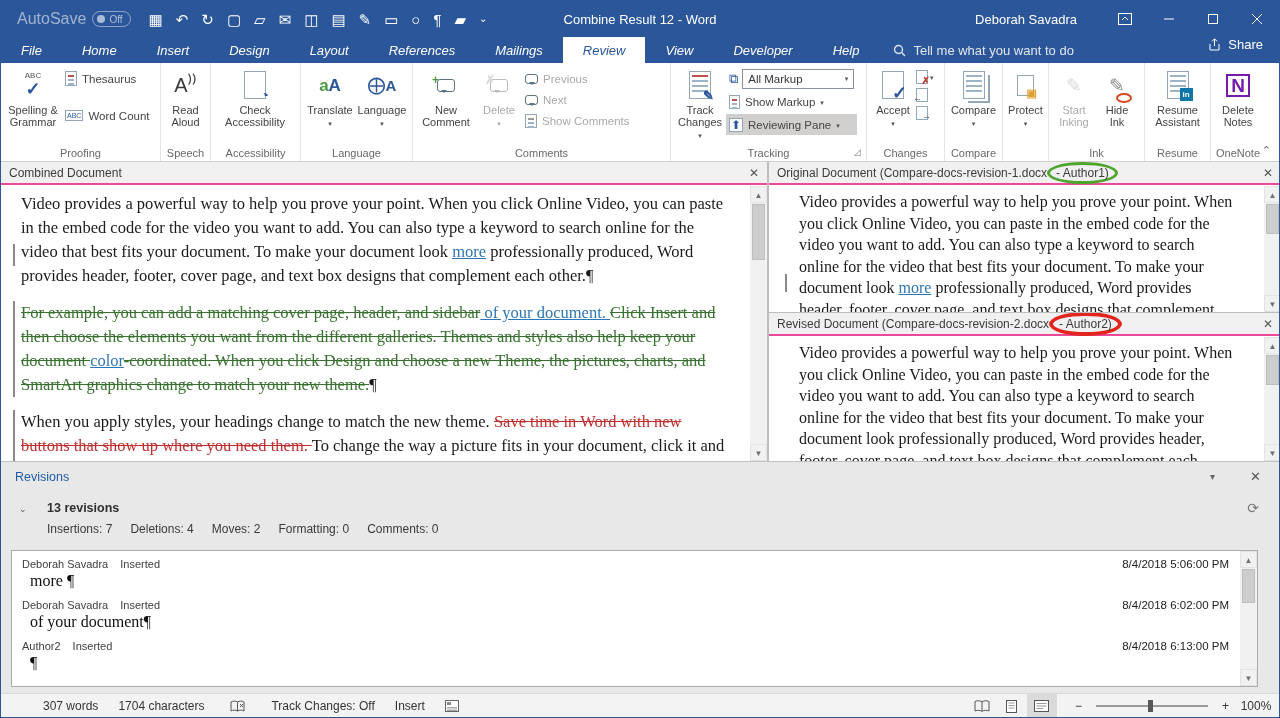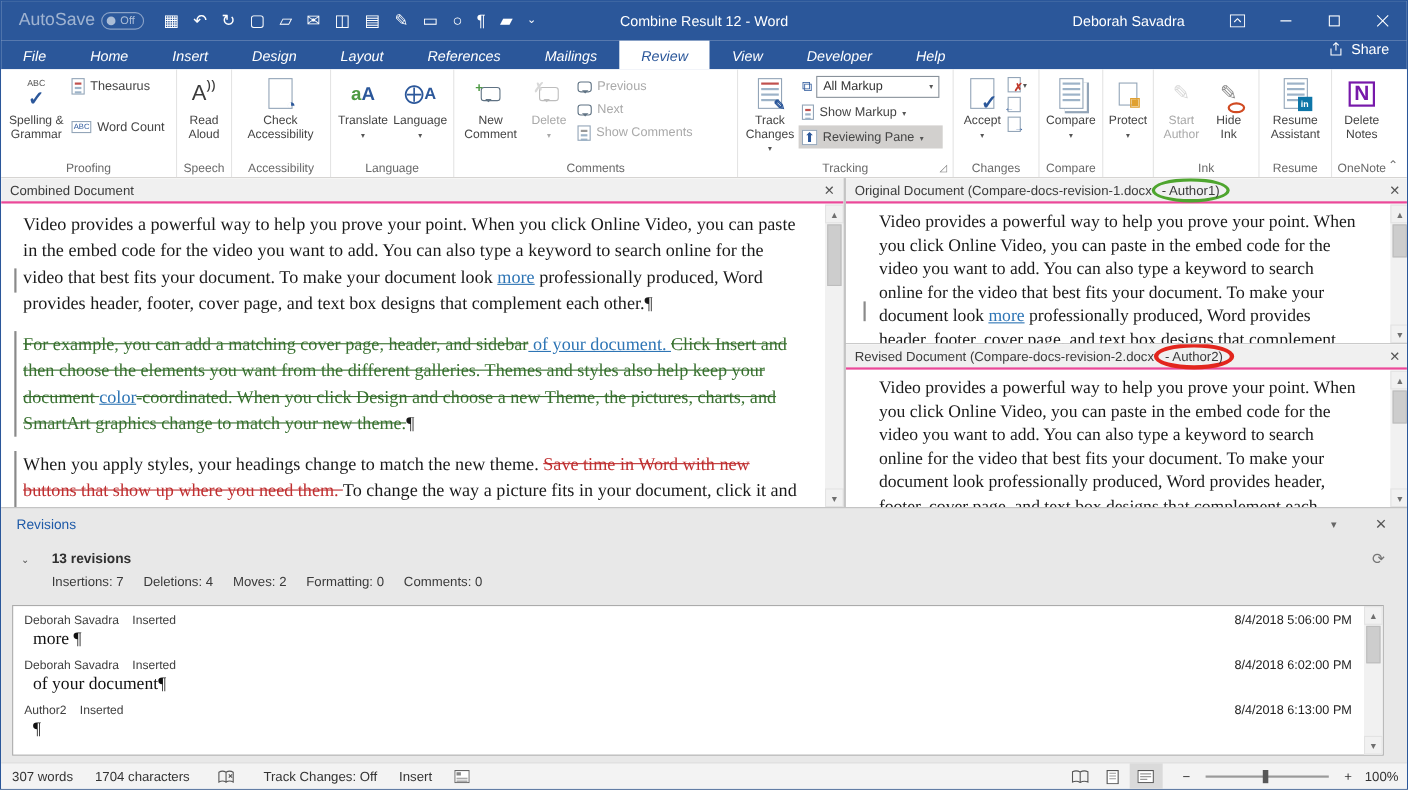--- a/index.html
+++ b/index.html
@@ -117,21 +117,21 @@
   .revlist{ position:absolute; left:10px; top:88px; width:1247px; height:137px; background:#fff;
             border:1px solid #ababab; overflow:hidden; }
   .ritem{ position:relative; padding:7px 46px 2px 10px; }
   .rhead{ font-size:11px; color:#404040; }
   .rhead .ra{ margin-left:9px; }
   .rbody{ font-family:"Liberation Serif",serif; font-size:16px; color:#111; padding:2px 0 0 8px; }
   .rtime{ position:absolute; right:28px; top:7px; font-size:11.5px; color:#222; }
 
   
   .statusbar{ position:absolute; left:0; top:692px; width:100%; height:25px; background:#f3f3f3;
-              border-top:1px solid #d9d9d9; display:flex; align-items:center; font-size:12px; color:#333; }
+              border-top:1px solid #d9d9d9; display:flex; align-items:center; font-size:12px; color:#333;padding-left:32px; }
   .sb{ padding:0 10px; display:flex; align-items:center; gap:4px; height:100%; }
   .sb-right{ margin-left:auto; display:flex; align-items:center; height:100%; }
   .viewbtn{ width:30px; height:100%; display:flex; align-items:center; justify-content:center; }
   .viewbtn.active{ background:#dadada; }
   .zoomtrack{ position:relative; width:112px; height:2px; background:#9a9a9a; margin:0 10px; }
   .zoomthumb{ position:absolute; left:52px; top:-5px; width:5px; height:12px; background:#585858; }
   .zoomlbl{ width:46px; text-align:center; }
 </style>
 </head>
 <body>
@@ -194,20 +194,27 @@
     <span class="tab">Home</span>
     <span class="tab">Insert</span>
     <span class="tab">Design</span>
     <span class="tab">Layout</span>
     <span class="tab">References</span>
     <span class="tab">Mailings</span>
     <span class="tab active">Review</span>
     <span class="tab">View</span>
     <span class="tab">Developer</span>
     <span class="tab">Help</span>
+    <span class="tellme">
+      <svg width="13" height="13" viewBox="0 0 13 13">
+          <circle cx="5.5" cy="5.5" r="4" fill="none" stroke="#dce4f0" stroke-width="1.4"></circle>
+          <line x1="8.6" y1="8.6" x2="12" y2="12" stroke="#dce4f0" stroke-width="1.4"></line>
+        </svg>
+      <span>Tell me what you want to do</span>
+    </span>
     <span class="tr-right">
       <span class="share">
         <svg width="14" height="13" viewBox="0 0 14 13">
             <path d="M2 6v6h9V6" fill="none" stroke="#fff"></path>
             <path d="M6.5 8V1M4 3.3L6.5 .8 9 3.3" fill="none" stroke="#fff"></path>
           </svg>
         <span>Share</span>
       </span>
       <svg width="16" height="13" viewBox="0 0 16 13">
           <rect x="0.5" y="0.5" width="15" height="9" rx="1.5" fill="none" stroke="#fff"></rect>
@@ -403,21 +410,21 @@
         </span>
         <span>Protect</span>
         <span class="caret">▾</span>
       </div>
       <span class="rgl"></span>
     </div>
 
     <div class="rgroup" style="width:96px">
       <div class="bigbtn disabled" style="width:44px">
         <span class="bic gly" style="font-size:19px">✎</span>
-        <span>Start Author</span>
+        <span>Start Inking</span>
       </div>
       <div class="bigbtn" style="width:42px">
         <span class="bic" style="position:relative">
           <span class="gly gray" style="font-size:19px">✎</span>
             <span class="redoval"></span>
         </span>
         <span>Hide Ink</span>
       </div>
       <span class="rgl">Ink</span>
     </div>

